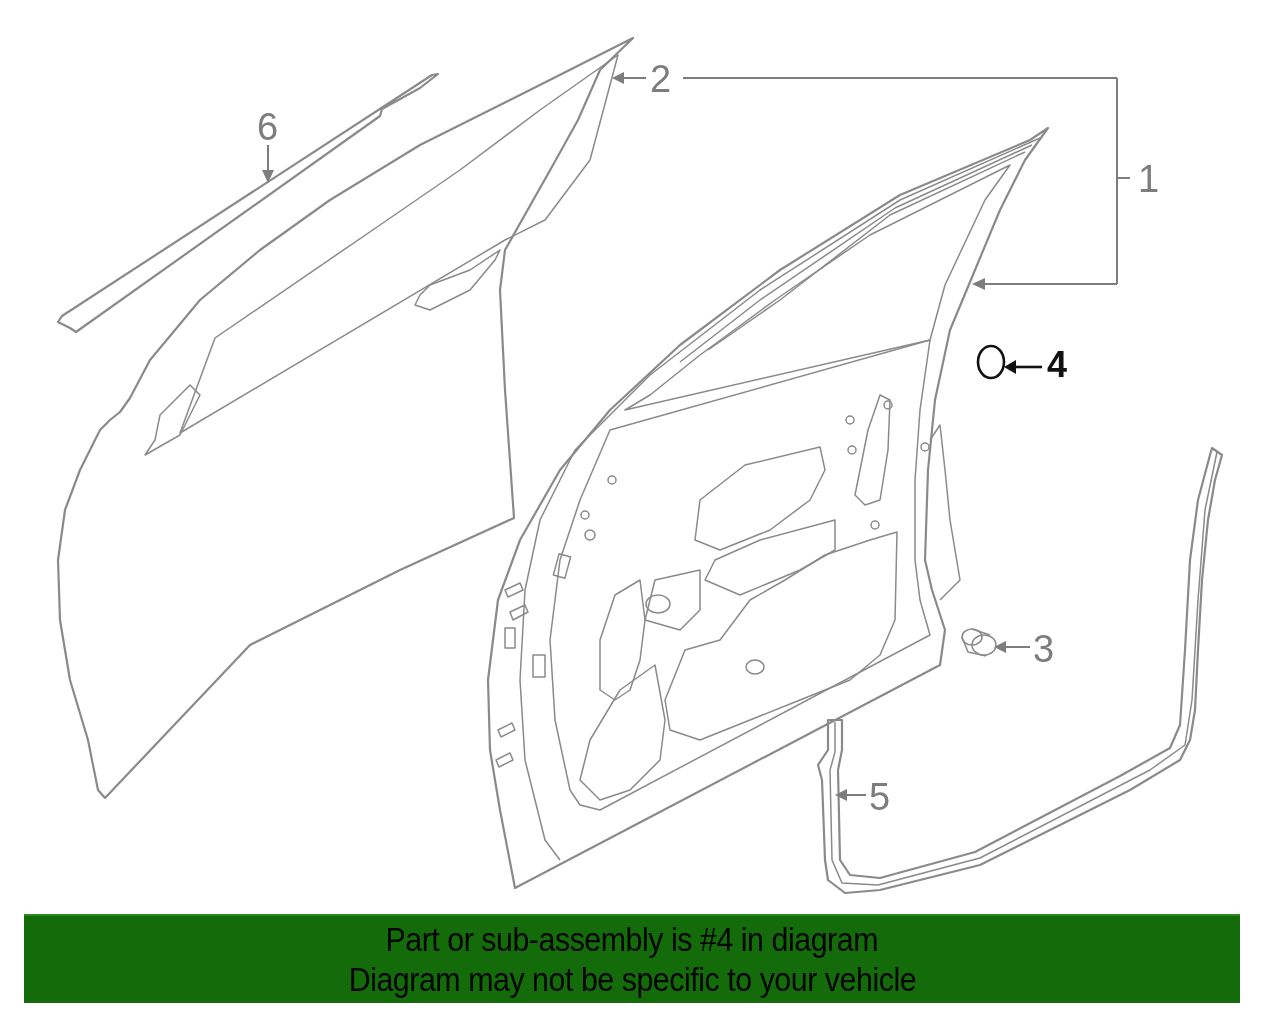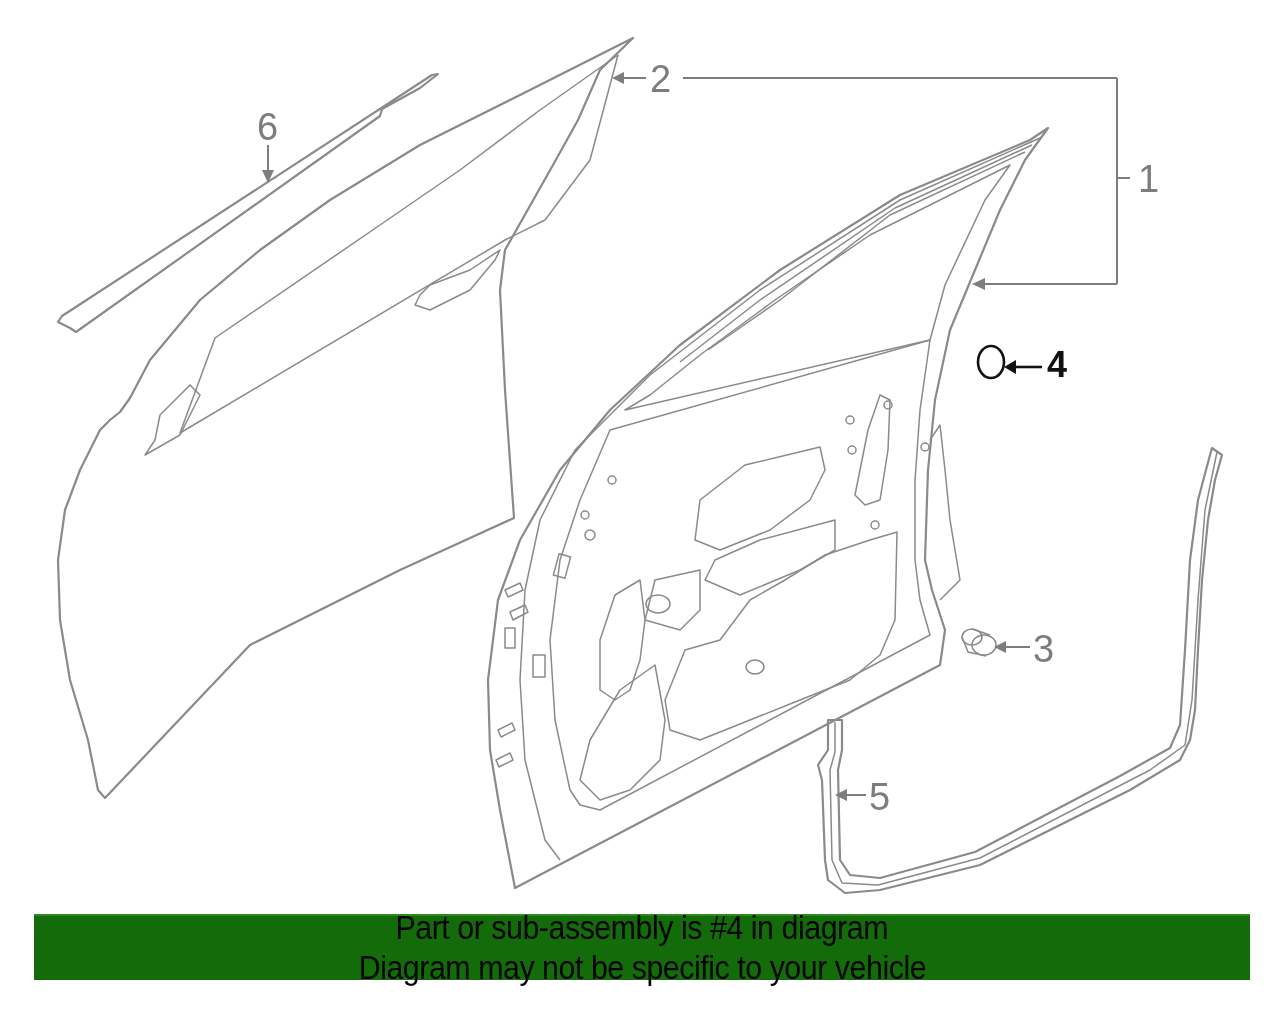--- a/index.html
+++ b/index.html
@@ -4,21 +4,21 @@
   <style>
     html, body { margin: 0; padding: 0; background: #ffffff; }
     body { width: 1280px; height: 1024px; position: relative; overflow: hidden;
            font-family: "Liberation Sans", sans-serif; }
     #diagram { position: absolute; left: 0; top: 0; width: 1280px; height: 910px; }
     .part { fill: none; stroke: #8a8a8a; stroke-width: 2.2; stroke-linejoin: round; stroke-linecap: round; }
     .part-thin { fill: none; stroke: #8a8a8a; stroke-width: 1.5; stroke-linejoin: round; }
     .leader { fill: none; stroke: #7d7d7d; stroke-width: 2; }
     .callout { position: absolute; font-size: 38px; color: #7d7d7d; line-height: 1; }
     .callout.highlight { color: #111; font-weight: bold; font-size: 36px; }
-    #banner { position: absolute; left: 34px; top: 914px; width: 1216px; height: 66px;
+    #banner { position: absolute; left: 24px; top: 914px; width: 1216px; height: 89px;
               background: #136b0a; border-top: 2px solid #2a8a1c; box-sizing: border-box;
               display: flex; flex-direction: column; align-items: center; justify-content: center; }
     #banner .line { font-size: 33px; color: #050505; line-height: 40px; letter-spacing: -0.5px;
                     transform: scaleX(0.92); white-space: nowrap; }
   </style>
 </head>
 <body>
 
 <svg id="diagram" viewBox="0 0 1280 910" xmlns="http://www.w3.org/2000/svg">
 

